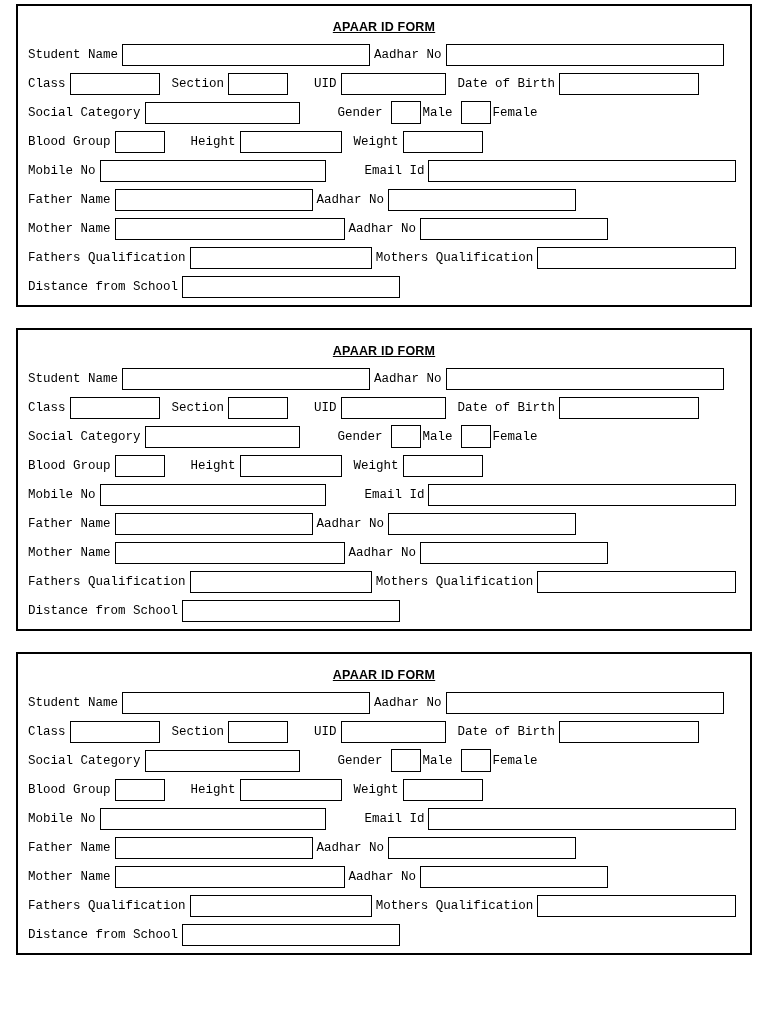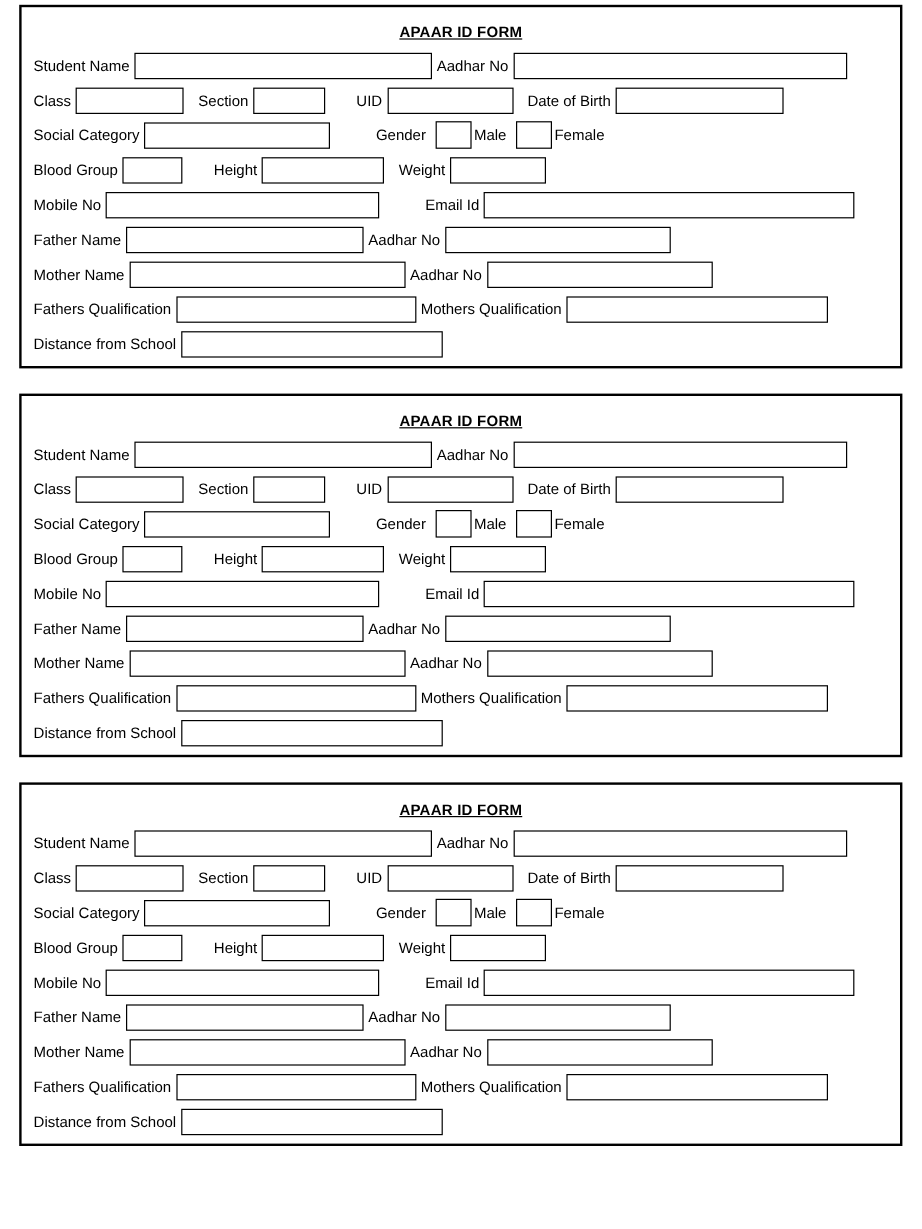--- a/index.html
+++ b/index.html
@@ -39,20 +39,21 @@
     text-decoration: underline;
     letter-spacing: 0.2px;
     margin: 8px 0 6px 0;
     line-height: 14px;
   }
   .row {
     display: flex;
     align-items: center;
     height: 29px;
     flex: 0 0 auto;
+    font-family: Liberation Mono, monospace;
   }
   .lbl {
     font-size: 12.5px;
     line-height: 14px;
     white-space: nowrap;
     padding-right: 0px;
   }
   .box {
     border: 1.5px solid #000000;
     box-sizing: border-box;

